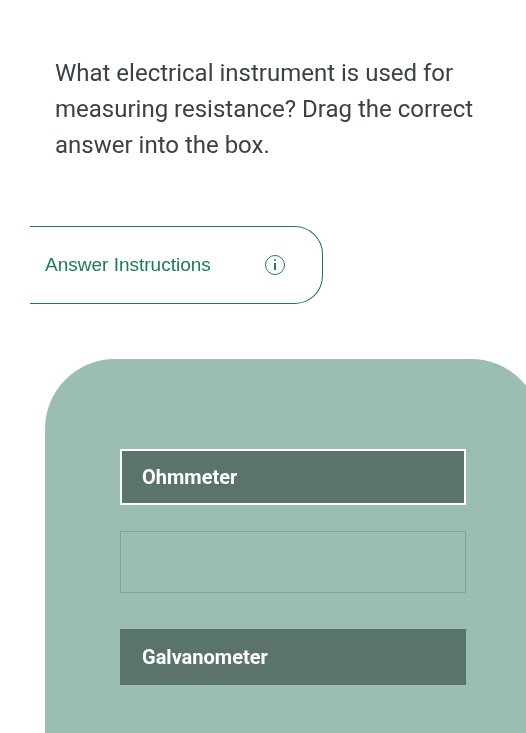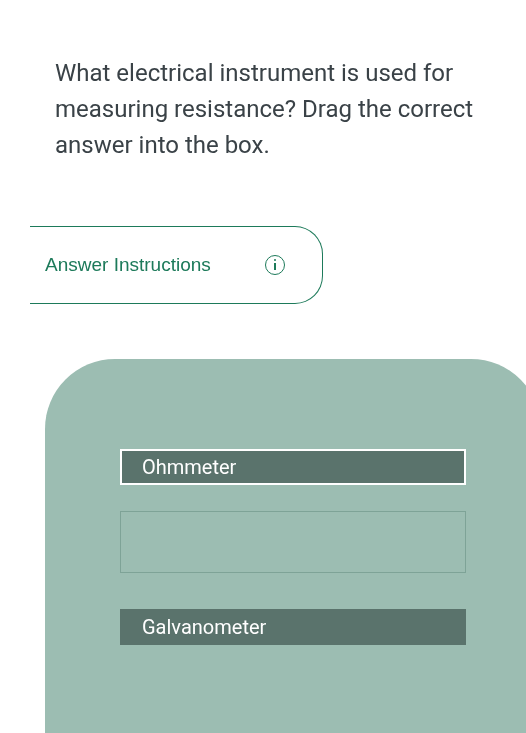--- a/index.html
+++ b/index.html
@@ -71,24 +71,24 @@
     .answer-panel {
       margin-top: 40px;
       background: #9cbdb2;
       border-radius: 70px 70px 0 0;
       padding: 75px 60px 30px 60px;
       height: 500px;
     }
     .option {
       background: #5a736c;
       color: #ffffff;
-      padding: 4px 20px;
+      padding: 14px 20px;
       margin-bottom: 26px;
       font-size: 20px;
-      font-weight: 400;
+      font-weight: 700;
       cursor: grab;
       border: 2px solid transparent;
     }
     .option.selected {
       border: 2px solid #ffffff;
     }
     .drop-zone {
       background: transparent;
       border: 1.5px solid #7ea397;
       height: 62px;

